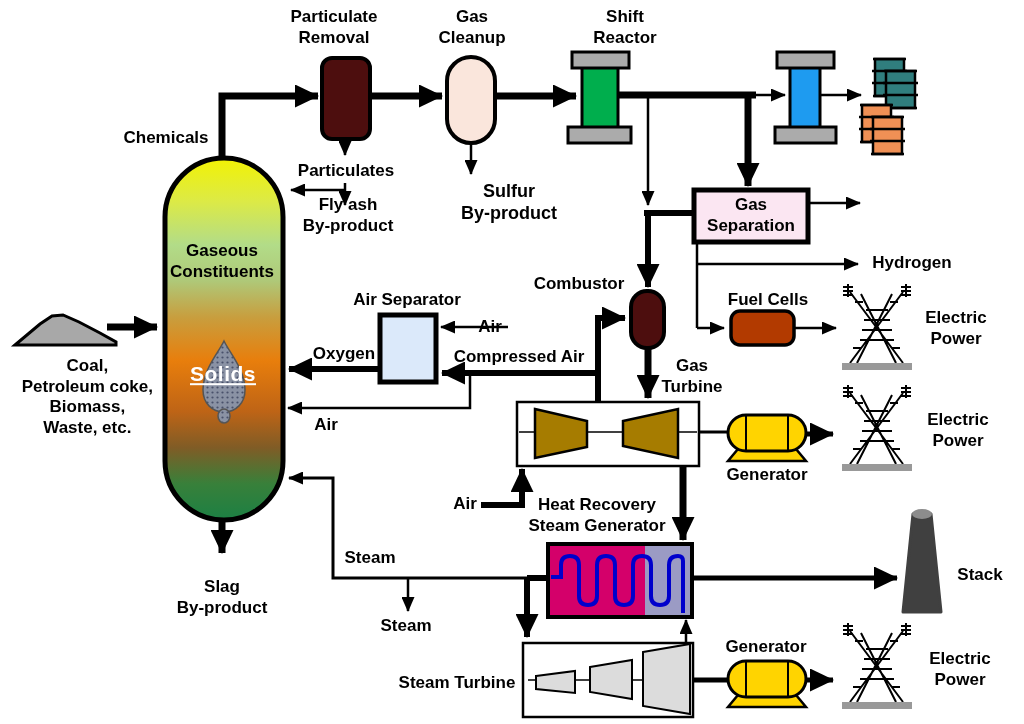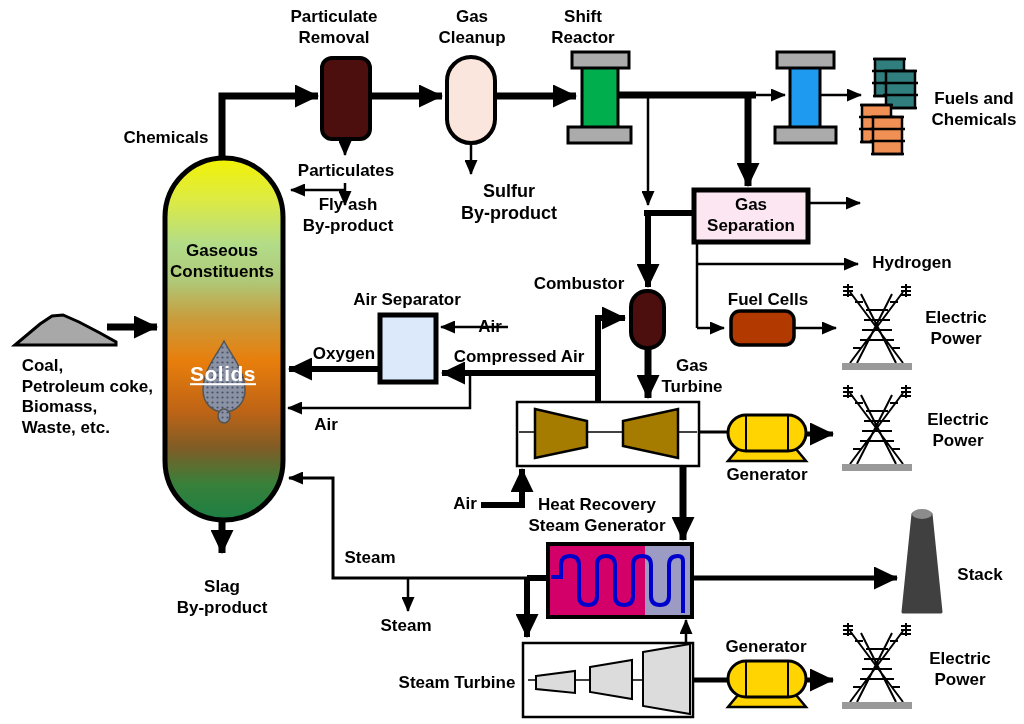--- a/index.html
+++ b/index.html
@@ -2,21 +2,21 @@
 <html><head>
 <meta charset="utf-8">
 <style>
   html,body{margin:0;padding:0;background:#ffffff;}
   #stage{position:relative;width:1024px;height:724px;background:#fff;overflow:hidden;
          font-family:"Liberation Sans",sans-serif;}
   #shapes{position:absolute;left:0;top:0;z-index:1;}
   .lbl{position:absolute;z-index:2;transform:translate(-50%,-50%);
        font:bold 17px "Liberation Sans",sans-serif;color:#000;text-align:center;
        white-space:pre-line;line-height:1.22;pointer-events:none;}
-  .lbl.right{transform:translate(-100%,-50%);text-align:left;}
+  .lbl.right{transform:translate(-100%,-50%);text-align:center;}
   .lbl.big{font-size:18px;margin-left:39px;}
   .lbl.white{color:#fff;font-size:21px;letter-spacing:.5px;text-decoration:underline;}
 </style>
 </head>
 <body>
 
 <div id="stage">
 
 <svg id="shapes" width="1024" height="724" viewBox="0 0 1024 724">
   <defs>
@@ -172,24 +172,22 @@
 
   <use href="#tower" x="840" y="280"></use>
   <use href="#tower" x="840" y="381"></use>
   <use href="#tower" x="840" y="619"></use>
 </svg>
 
 <div class="lbl" style="left:334px;top:28px">Particulate
 Removal</div>
 <div class="lbl" style="left:472px;top:28px">Gas
 Cleanup</div>
-<div class="lbl" style="left:583px;top:28px">Shift
+<div class="lbl" style="left:625px;top:28px">Shift
 Reactor</div>
-<div class="lbl" style="left:974px;top:110px">Fuels and
-Chemicals</div>
 <div class="lbl" style="left:166px;top:138px">Chemicals</div>
 <div class="lbl" style="left:346px;top:171px">Particulates</div>
 <div class="lbl" style="left:348px;top:216px">Fly ash
 By-product</div>
 <div class="lbl big" style="left:470px;top:203px">Sulfur
 By-product</div>
 <div class="lbl" style="left:222px;top:262px">Gaseous
 Constituents</div>
 <div class="lbl white" style="left:223px;top:374px">Solids</div>
 <div class="lbl right" style="left:153px;top:397px">Coal,

